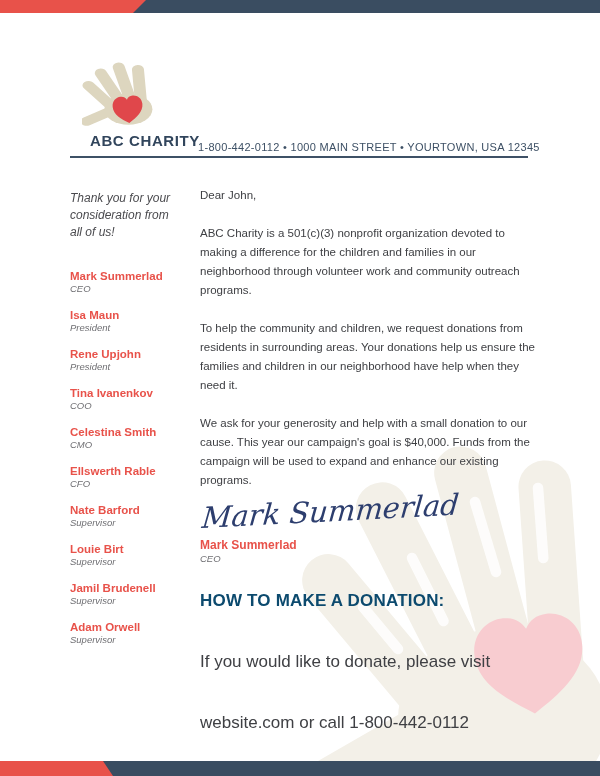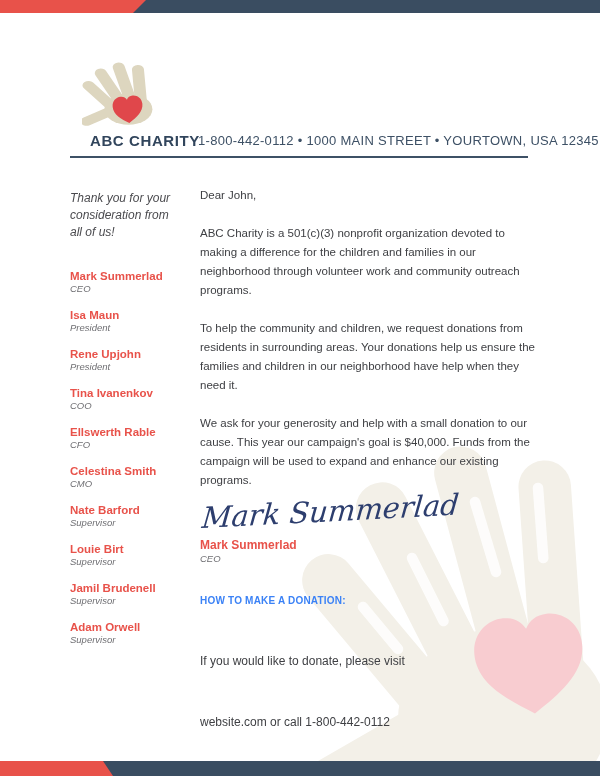--- a/index.html
+++ b/index.html
@@ -13,21 +13,21 @@
   .top-navy{top:0;height:13px;}
   .top-red{top:0;height:13px;width:150px;clip-path:polygon(0 0,146px 0,133px 100%,0 100%);}
   .bottom-navy{top:761px;height:15px;}
   .bottom-red{top:761px;height:15px;width:120px;clip-path:polygon(0 0,103px 0,113px 100%,0 100%);}
 
   
   .logo-svg{position:absolute;left:82px;top:60px;z-index:2;}
   .logo-heart{position:absolute;left:110px;top:94px;z-index:3;transform:rotate(-6deg);}
   .brand{position:absolute;left:70px;top:132px;z-index:2;font-size:15px;font-weight:800;
          color:#31455c;letter-spacing:.6px;margin-left:20px;}
-  .contact{position:absolute;left:198px;top:133px;z-index:2;font-size:13px;color:#3d5065;
+  .contact{position:absolute;left:198px;top:141px;z-index:2;font-size:11px;color:#3d5065;
            letter-spacing:.3px;white-space:nowrap;}
   .divider{position:absolute;left:70px;top:156px;width:458px;height:2px;background:#3e5166;z-index:2;}
 
   
   .sidebar{position:absolute;left:70px;top:190px;width:115px;z-index:2;}
   .intro{font-style:italic;font-size:12px;line-height:17px;color:#4a4a4e;width:105px;
          margin-bottom:28px;}
   .staff-item{margin-bottom:13px;}
   .staff-name{color:#e8524a;font-weight:700;font-size:11.5px;line-height:14px;}
   .staff-title{color:#6f6f73;font-style:italic;font-size:9.5px;line-height:12px;}
@@ -37,23 +37,23 @@
           font-size:11.5px;line-height:19px;}
   .letter p{margin:0 0 19px 0;}
   .salutation{margin-bottom:19px;}
   .closing{margin:14px 0 4px 0;}
   .signature{font-family:"DejaVu Serif",serif;font-style:italic;font-size:29px;color:#2d3e6e;
              transform:rotate(-3deg) skewX(-8deg);transform-origin:left center;
              margin:6px 0 10px 2px;white-space:nowrap;}
   .signer-name{color:#e8524a;font-weight:700;font-size:12px;line-height:15px;}
   .signer-title{color:#6f6f73;font-style:italic;font-size:9.5px;line-height:12px;}
   .donation{margin-top:26px;}
-  .donation-heading{color:#3b82f6;font-weight:700;font-size:10px;letter-spacing:.2px;
+  .donation-heading{color:#0c4a6e;font-weight:700;font-size:17px;letter-spacing:.2px;
                     margin-bottom:20px;}
-  .donation-line{font-size:12px;line-height:19px;color:#3f4044;margin-top:42px;}
+  .donation-line{font-size:17px;line-height:19px;color:#3f4044;margin-top:42px;}
 
   
   .watermark-hand{position:absolute;left:300px;top:432px;z-index:0;}
   .watermark-heart{position:absolute;left:465px;top:608px;z-index:1;transform:rotate(-6deg);}
 </style>
 </head>
 <body>
 
 <div class="page">
 
@@ -111,26 +111,26 @@
     </div>
     <div class="staff-item">
       <div class="staff-name">Rene Upjohn</div>
       <div class="staff-title">President</div>
     </div>
     <div class="staff-item">
       <div class="staff-name">Tina Ivanenkov</div>
       <div class="staff-title">COO</div>
     </div>
     <div class="staff-item">
+      <div class="staff-name">Celestina Smith</div>
+      <div class="staff-title">CMO</div>
+    </div>
+    <div class="staff-item">
       <div class="staff-name">Ellswerth Rable</div>
       <div class="staff-title">CFO</div>
-    </div>
-    <div class="staff-item">
-      <div class="staff-name">Celestina Smith</div>
-      <div class="staff-title">CMO</div>
     </div>
     <div class="staff-item">
       <div class="staff-name">Nate Barford</div>
       <div class="staff-title">Supervisor</div>
     </div>
     <div class="staff-item">
       <div class="staff-name">Louie Birt</div>
       <div class="staff-title">Supervisor</div>
     </div>
     <div class="staff-item">

